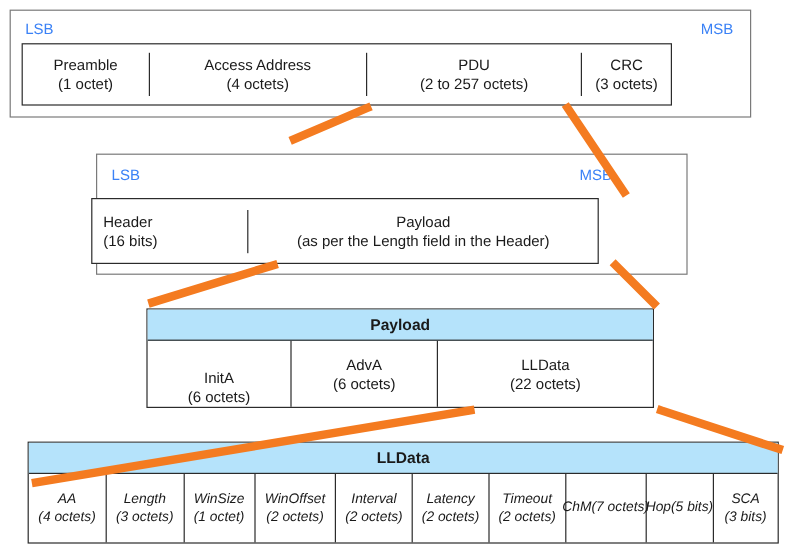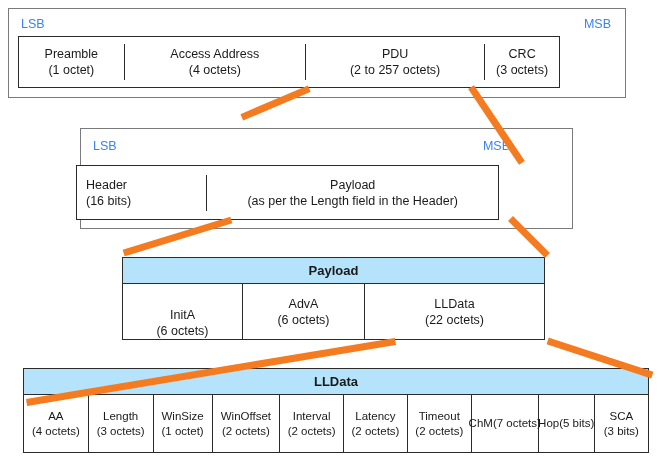--- a/index.html
+++ b/index.html
@@ -172,21 +172,21 @@
       </div>
       <div class="cell" style="width:179px; box-sizing:border-box; display:flex; flex-direction:column; align-items:center; justify-content:center;">
         <span class="cname">LLData</span>
         <span class="csize">(22 octets)</span>
       </div>
     </div>
   </div>
 
   <div class="blueblock dense" style="left:23px; top:368px; width:626px; height:85px;">
     <div class="btitle">LLData</div>
-    <div class="brow" style="height:57px;">
+    <div class="brow" style="height:57px;font-style:italic;">
       <div class="cell" style="width:68px; border-right:1.2px solid #2b2b2b; box-sizing:border-box; display:flex; flex-direction:column; align-items:center; justify-content:center;">
         <span class="cname">AA</span>
         <span class="csize">(4 octets)</span>
       </div>
       <div class="cell" style="width:68px; border-right:1.2px solid #2b2b2b; box-sizing:border-box; display:flex; flex-direction:column; align-items:center; justify-content:center;">
         <span class="cname">Length</span>
         <span class="csize">(3 octets)</span>
       </div>
       <div class="cell" style="width:62px; border-right:1.2px solid #2b2b2b; box-sizing:border-box; display:flex; flex-direction:column; align-items:center; justify-content:center;">
         <span class="cname">WinSize</span>

